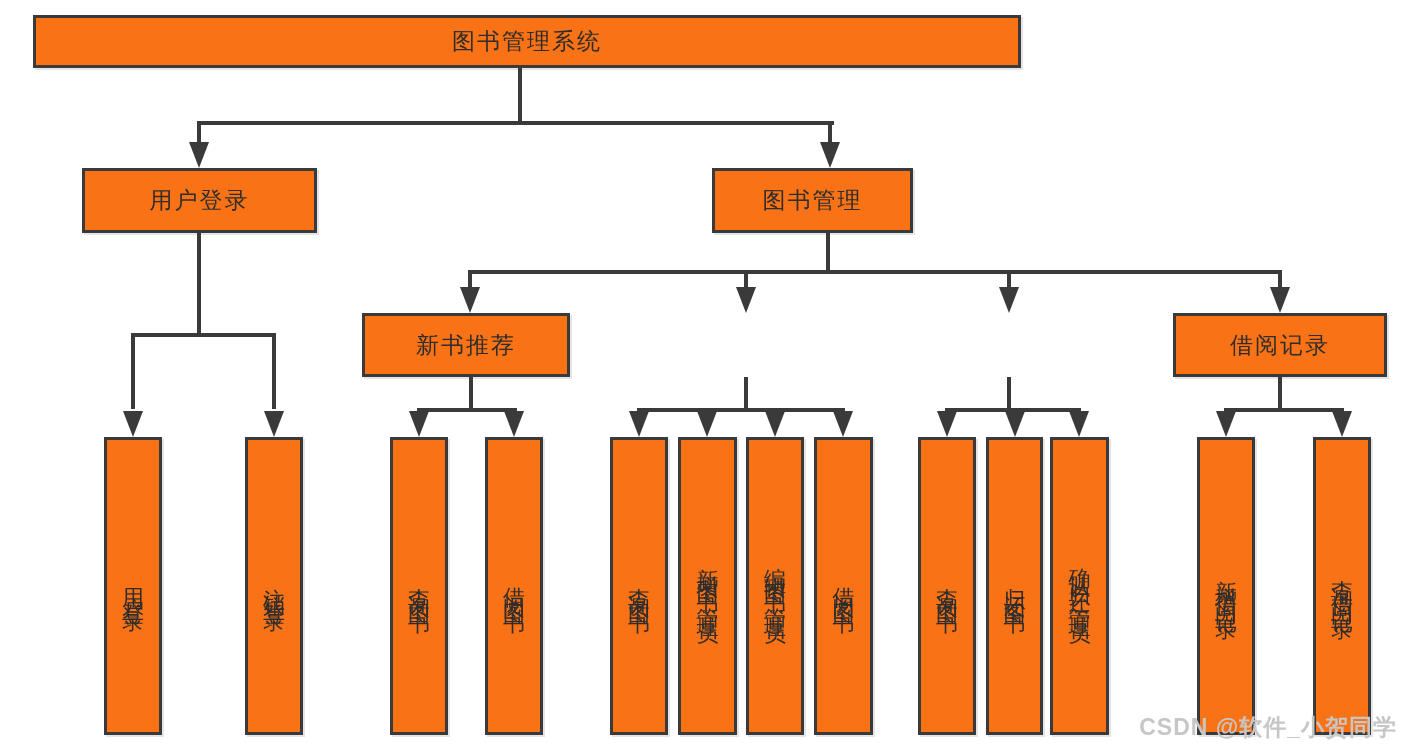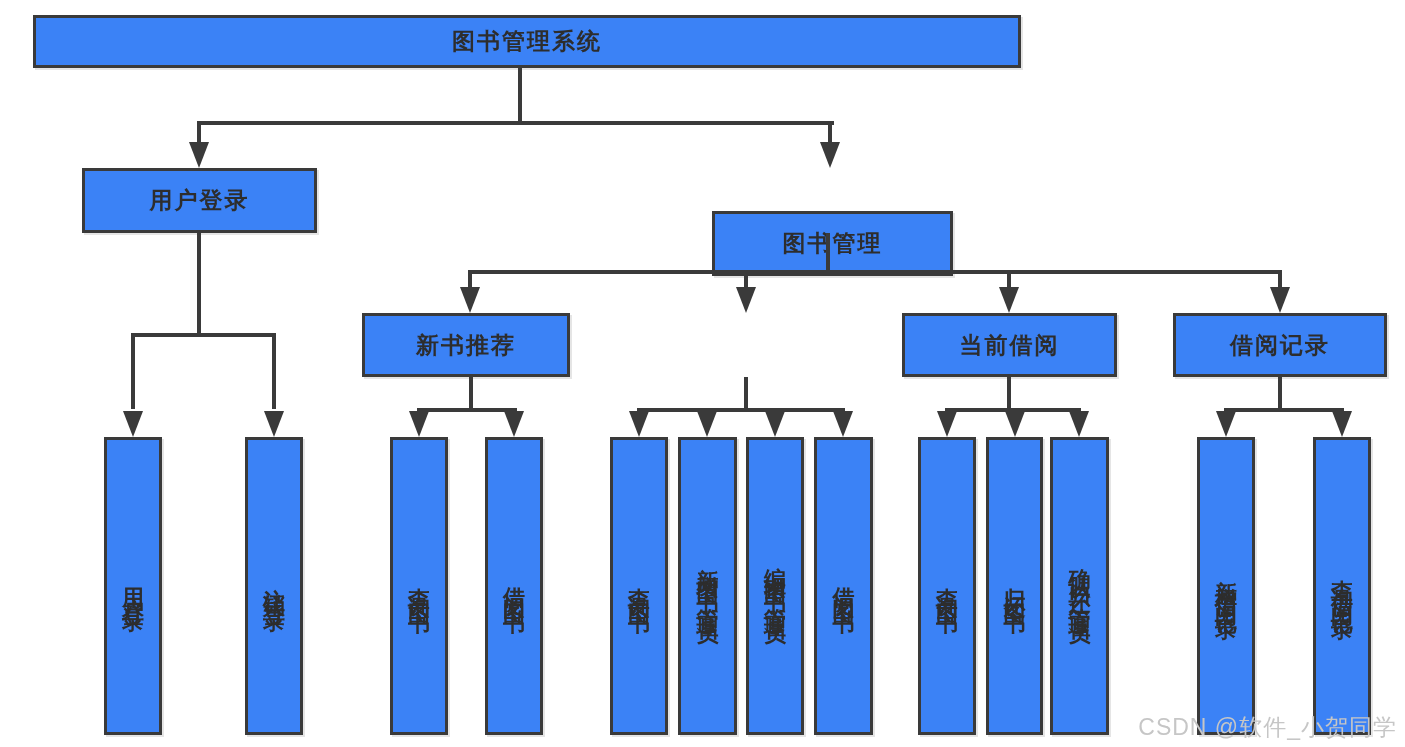--- a/index.html
+++ b/index.html
@@ -8,29 +8,28 @@
     width: 1405px;
     height: 747px;
     background: var(--bg, #ffffff);
     font-family: "Liberation Sans", sans-serif;
     overflow: hidden;
   }
   .node {
     position: absolute;
     box-sizing: border-box;
     border: 3px solid var(--line, #3a3a3a);
-    background: #3b82f6;
+    background: #f97316;
     color: var(--text, #2d2d2d);
     display: flex;
     align-items: center;
     justify-content: center;
     font-size: 23px;
     letter-spacing: 2px;
     box-shadow: 2px 2px 0 rgba(0,0,0,0.10);
-    font-weight: bold;
   }
   .leaf {
     writing-mode: vertical-lr;
     font-size: 22px;
     letter-spacing: 8px;
     line-height: 1;
   }
   .v { position: absolute; width: 4px; background: var(--line, #3a3a3a); }
   .h { position: absolute; height: 4px; background: var(--line, #3a3a3a); }
   .arrow {
@@ -42,59 +41,59 @@
   }
   .watermark {
     position: absolute;
     top: 712px;
     right: 8px;
     font-size: 23px;
     color: var(--wm, #c6c6c6);
     letter-spacing: 1px;
     z-index: 5;
     white-space: nowrap;
+    font-weight: bold;
   }
 </style>
 </head>
 <body>
 
 <div class="canvas">
 
   <div class="node" style="left:33px; top:15px; width:988px; height:53px;">图书管理系统</div>
 
   <div class="v" style="left:518px; top:68px; height:55px;"></div>
   <div class="h" style="left:197px; top:121px; width:637px;"></div>
   <div class="v" style="left:197px; top:121px; height:24px;"></div>
   <div class="arrow" style="left:189px; top:142px;"></div>
   <div class="v" style="left:828px; top:121px; height:24px;"></div>
   <div class="arrow" style="left:820px; top:142px;"></div>
 
   <div class="node" style="left:82px; top:168px; width:235px; height:65px;">用户登录</div>
-  <div class="node" style="left:712px; top:168px; width:241px; height:65px;margin-top:43px;">图书管理</div>
+  <div class="node" style="left:712px; top:168px; width:201px; height:65px;">图书管理</div>
 
   <div class="v" style="left:197px; top:233px; height:102px;"></div>
   <div class="h" style="left:131px; top:333px; width:145px;"></div>
   <div class="v" style="left:131px; top:333px; height:76px;"></div>
   <div class="arrow" style="left:123px; top:411px;"></div>
   <div class="v" style="left:272px; top:333px; height:76px;"></div>
   <div class="arrow" style="left:264px; top:411px;"></div>
 
   <div class="v" style="left:826px; top:233px; height:41px;"></div>
   <div class="h" style="left:468px; top:270px; width:814px;"></div>
   <div class="v" style="left:468px; top:270px; height:18px;"></div>
   <div class="arrow" style="left:460px; top:287px;"></div>
   <div class="v" style="left:744px; top:270px; height:18px;"></div>
   <div class="arrow" style="left:736px; top:287px;"></div>
   <div class="v" style="left:1007px; top:270px; height:18px;"></div>
   <div class="arrow" style="left:999px; top:287px;"></div>
   <div class="v" style="left:1278px; top:270px; height:18px;"></div>
   <div class="arrow" style="left:1270px; top:287px;"></div>
 
   <div class="node" style="left:362px; top:313px; width:208px; height:64px;">新书推荐</div>
-  <div class="node" style="left:902px; top:313px; width:215px; height:64px;">当前借阅</div>
   <div class="node" style="left:1173px; top:313px; width:214px; height:64px;">借阅记录</div>
 
   <div class="v" style="left:469px; top:377px; height:33px;"></div>
   <div class="h" style="left:417px; top:408px; width:100px;"></div>
   <div class="arrow" style="left:409px; top:411px;"></div>
   <div class="arrow" style="left:504px; top:411px;"></div>
 
   <div class="v" style="left:744px; top:377px; height:33px;"></div>
   <div class="h" style="left:637px; top:408px; width:208px;"></div>
   <div class="arrow" style="left:629px; top:411px;"></div>

